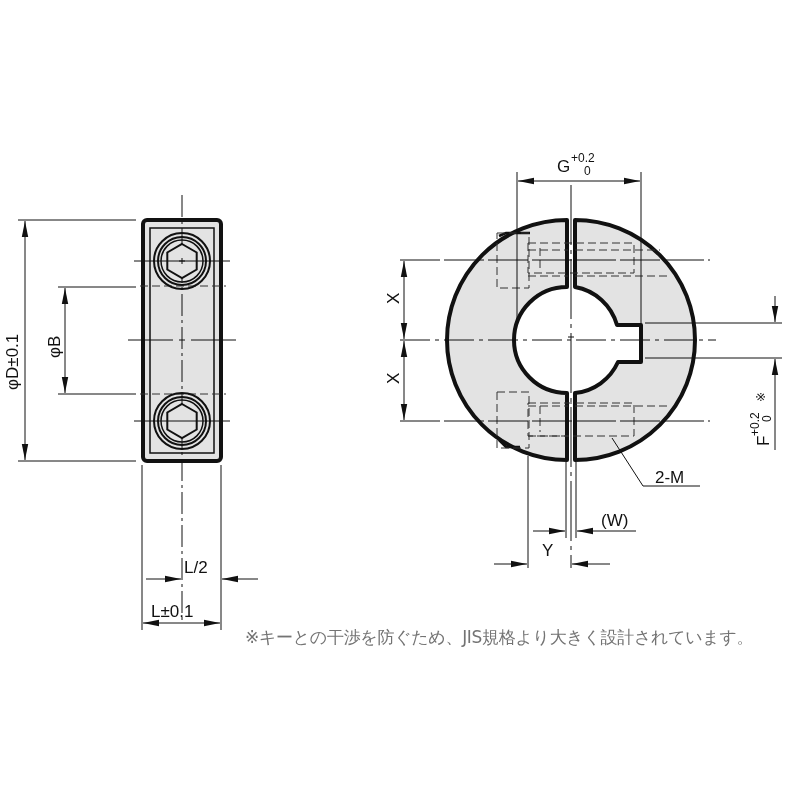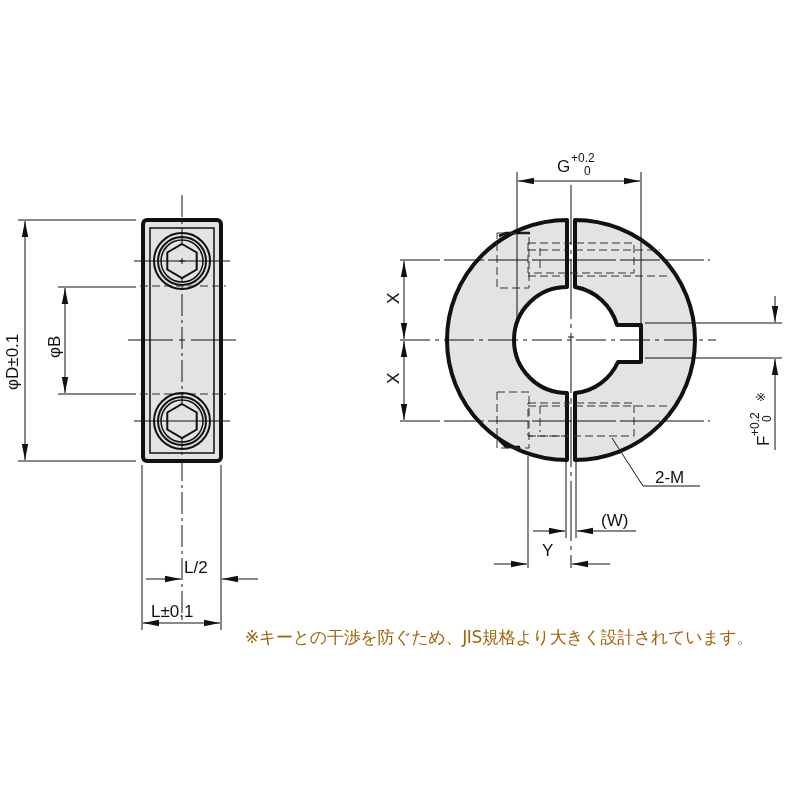--- a/index.html
+++ b/index.html
@@ -1,20 +1,20 @@
 <!DOCTYPE html>
 <html><head>
   <meta charset="utf-8">
   <style>
     html, body { margin: 0; padding: 0; background: #ffffff; }
     body { width: 800px; height: 800px; position: relative; overflow: hidden; font-family: "DejaVu Sans", "Liberation Sans", sans-serif; }
     #drawing { position: absolute; left: 0; top: 0; width: 800px; height: 800px; }
     .lbl { font-family: "Liberation Sans", "DejaVu Sans", sans-serif; font-size: 17px; fill: #111; }
     .sup { font-family: "Liberation Sans", "DejaVu Sans", sans-serif; font-size: 12px; fill: #111; }
-    .note { position: absolute; left: 245px; top: 626px; font-size: 17px; color: #a16207; white-space: nowrap; letter-spacing: -0.3px; font-family: "DejaVu Sans", sans-serif; }
+    .note { position: absolute; left: 245px; top: 626px; font-size: 17px; color: #737373; white-space: nowrap; letter-spacing: -0.3px; font-family: "DejaVu Sans", sans-serif; }
     .thin { stroke: #111; stroke-width: 1; fill: none; }
     .dash { stroke: #333; stroke-width: 1; fill: none; stroke-dasharray: 8 4; }
     .center { stroke: #111; stroke-width: 1; fill: none; stroke-dasharray: 22 4 3 4; }
   </style>
 </head>
 <body>
 
 <svg id="drawing" viewBox="0 0 800 800" xmlns="http://www.w3.org/2000/svg">
   <defs>
     <marker id="arr" viewBox="0 0 10 10" refX="10" refY="5" markerWidth="10" markerHeight="10" orient="auto-start-reverse" markerUnits="userSpaceOnUse">

